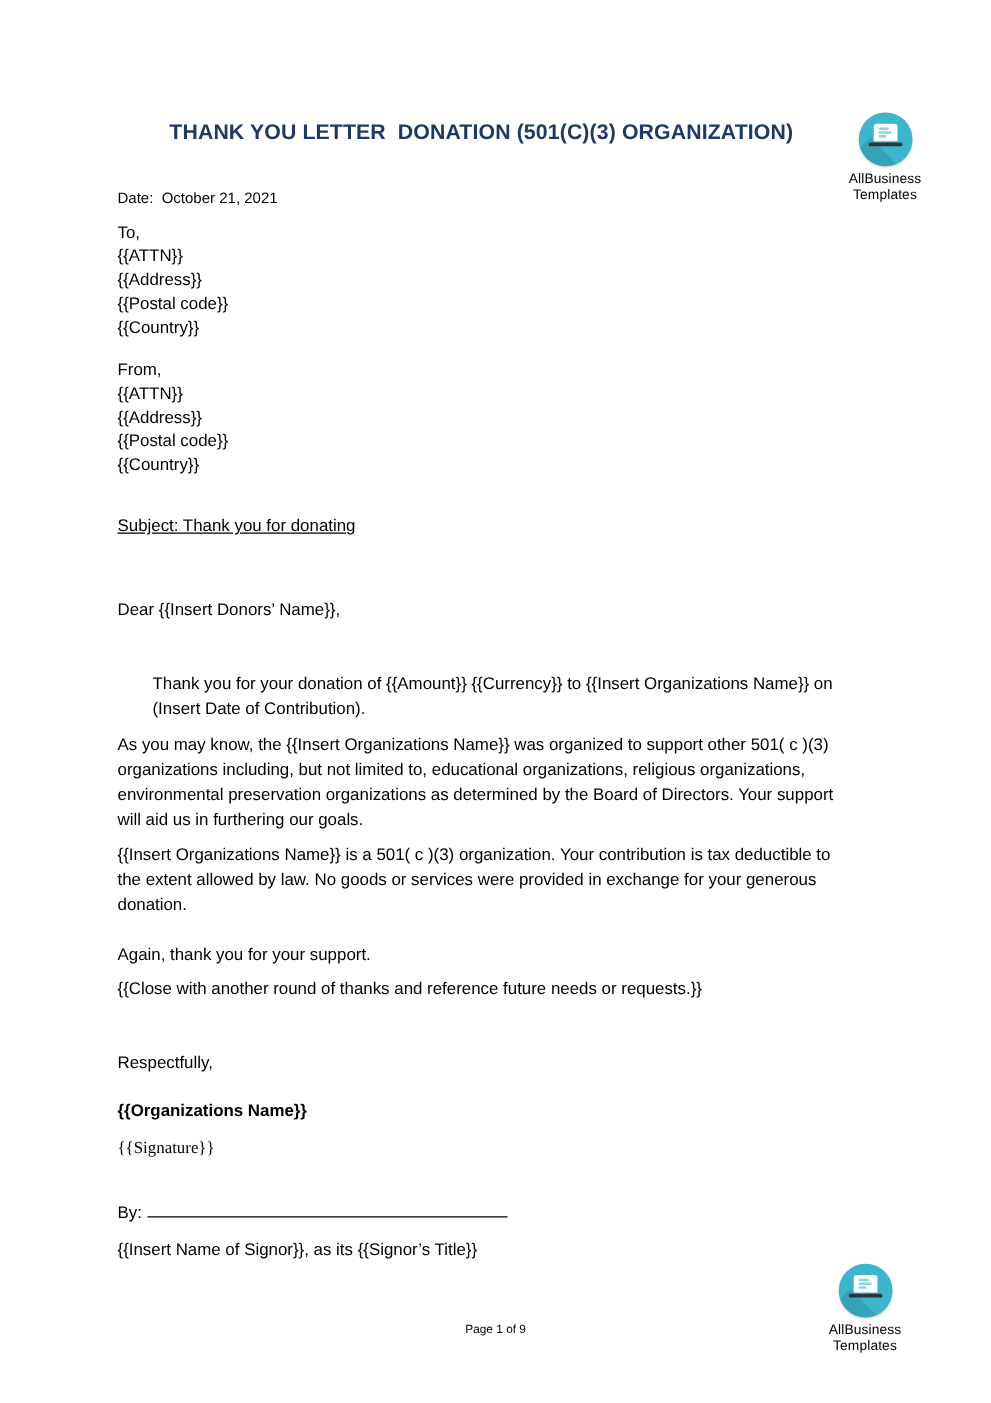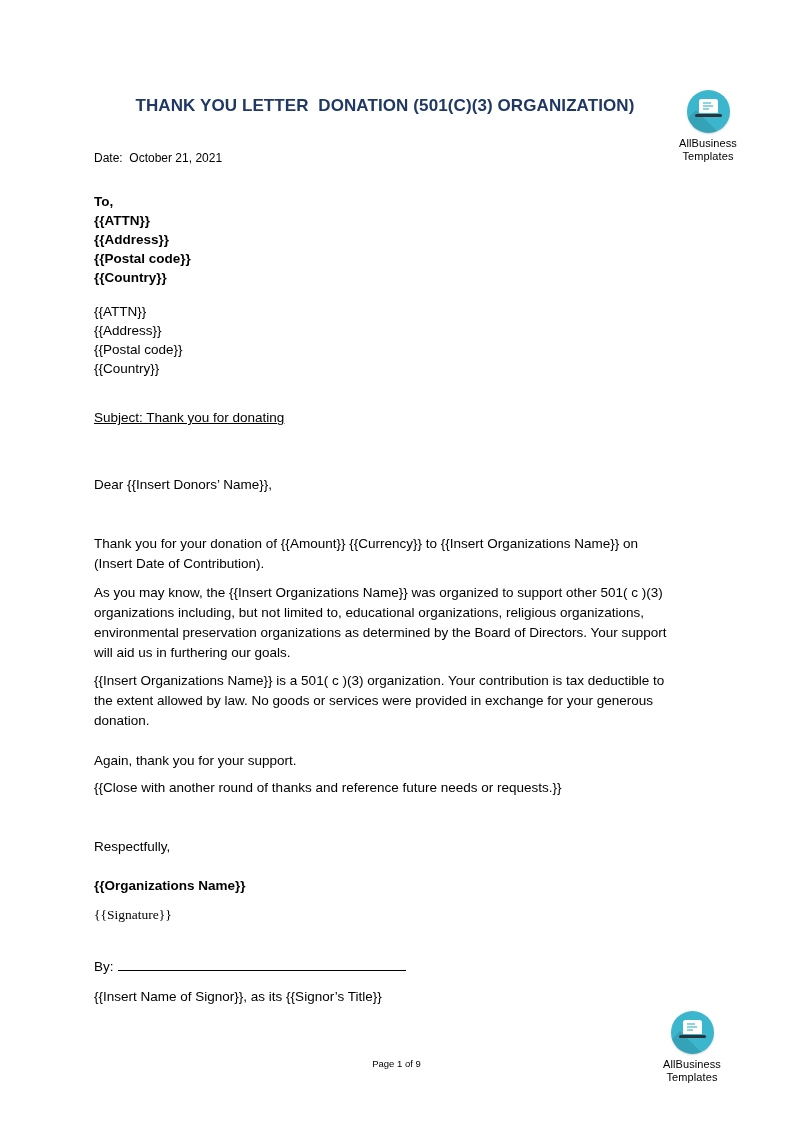--- a/index.html
+++ b/index.html
@@ -28,26 +28,26 @@
     white-space: pre-wrap;
     letter-spacing: 0.1px;
   }
   .body-text { font-size: 13.5px; line-height: 20px; }
   .date-line {
     margin-top: 32px;
     font-size: 12px; line-height: 19px;
     white-space: pre-wrap;
   }
   .addr-block { font-size: 13.5px; line-height: 19px; }
-  .addr-to   { margin-top: 24px; font-weight: bold; }
+  .addr-to   { margin-top: 8px; }
   .addr-from { margin-top: 15px; }
   .subject-line { margin-top: 30px; font-size: 13.5px; line-height: 19px; text-decoration: underline; }
   .salutation   { margin-top: 48px; font-size: 13.5px; line-height: 19px; }
   .para { margin: 0; max-width: 612px; }
-  .p0 { margin-top: 40px; }
+  .p0 { margin-top: 40px; margin-left: 28px; }
   .p1 { margin-top: 9px;  }
   .p2 { margin-top: 8px;  }
   .p3 { margin-top: 7px;  }
   .p4 { margin-top: 20px; }
   .valediction { margin-top: 39px; }
   .org-name    { margin-top: 19px; font-weight: bold; }
   .signature   { margin-top: 9px; font-family: Liberation Serif, serif; }
   .by-line     { margin-top: 31px; }
   .sig-rule {
     display: inline-block;
@@ -158,20 +158,21 @@
 
   <div class="addr-block addr-to">
     <div>To,</div>
     <div>{{ATTN}}</div>
     <div>{{Address}}</div>
     <div>{{Postal code}}</div>
     <div>{{Country}}</div>
   </div>
 
   <div class="addr-block addr-from">
+    <div>From,</div>
     <div>{{ATTN}}</div>
     <div>{{Address}}</div>
     <div>{{Postal code}}</div>
     <div>{{Country}}</div>
   </div>
 
   <div class="subject-line">Subject: Thank you for donating</div>
 
   <div class="salutation">Dear {{Insert Donors’ Name}},</div>
 

